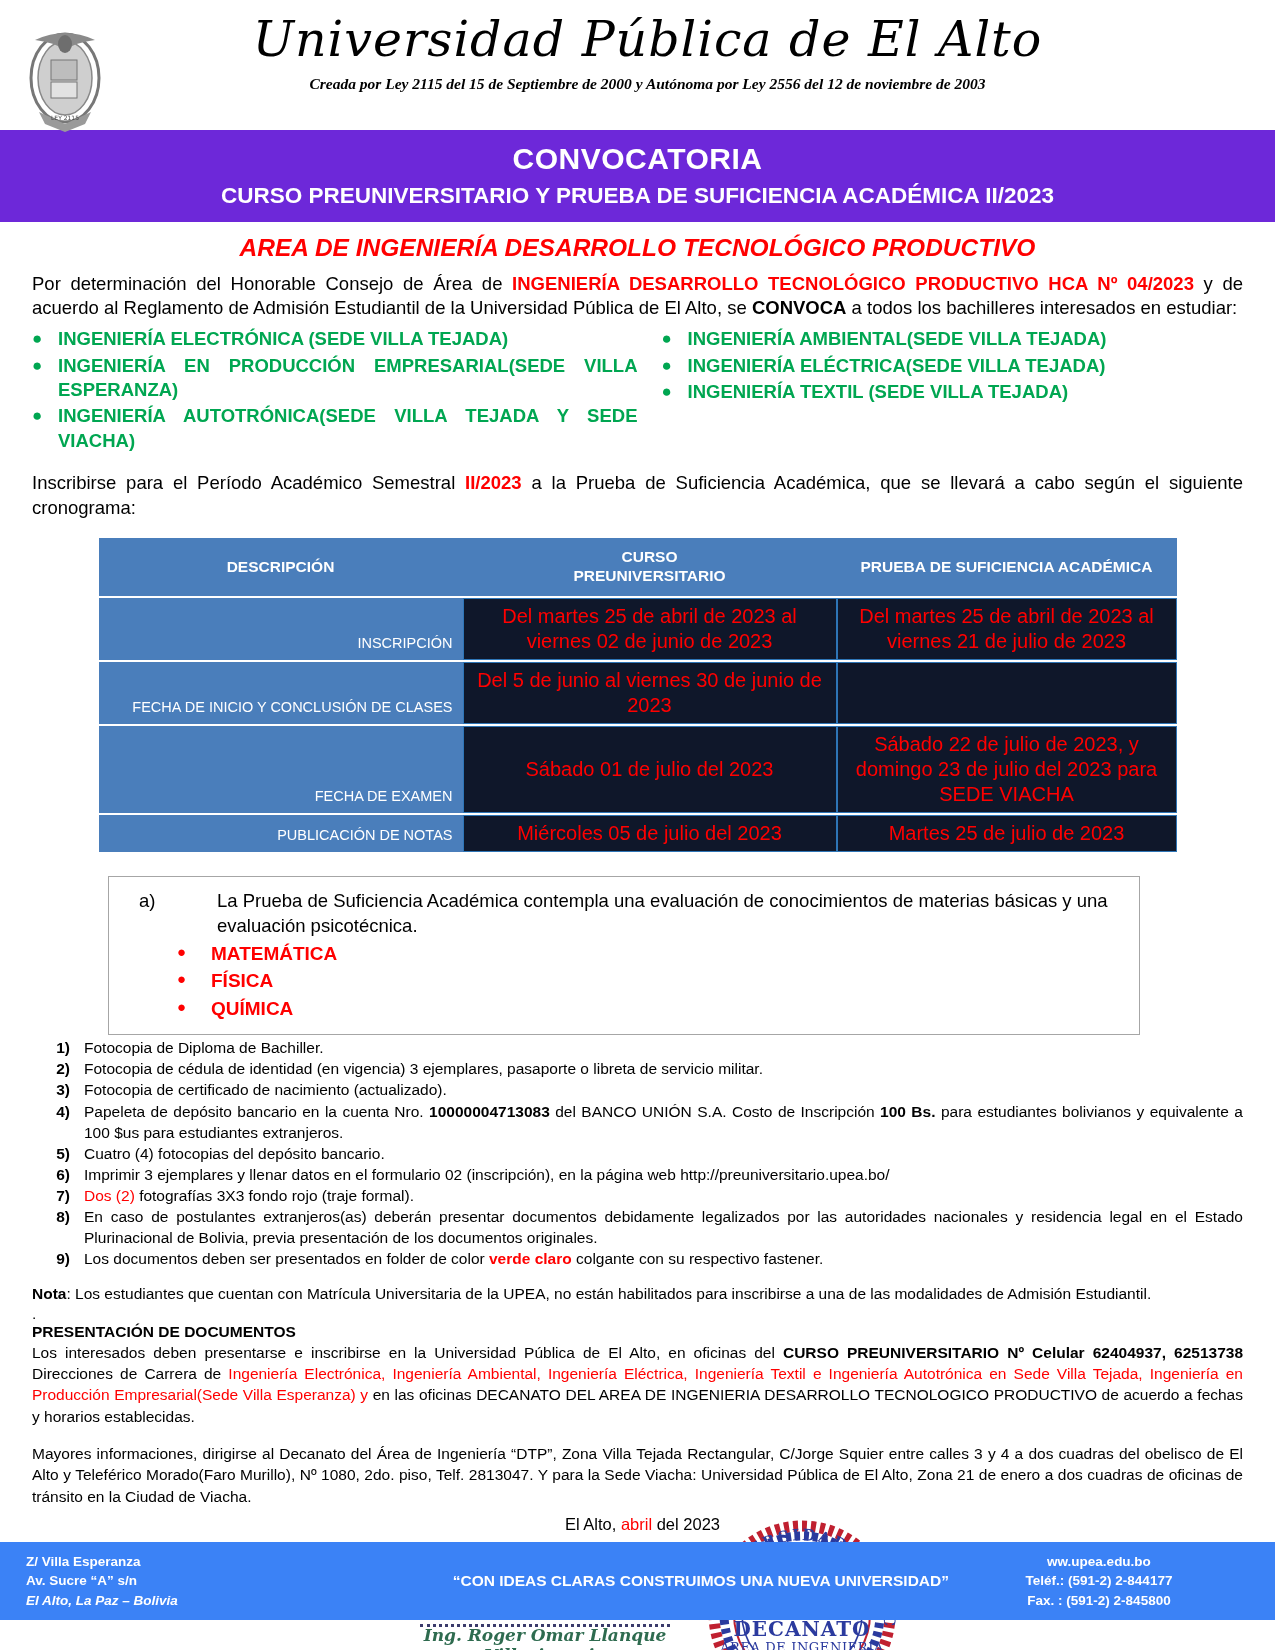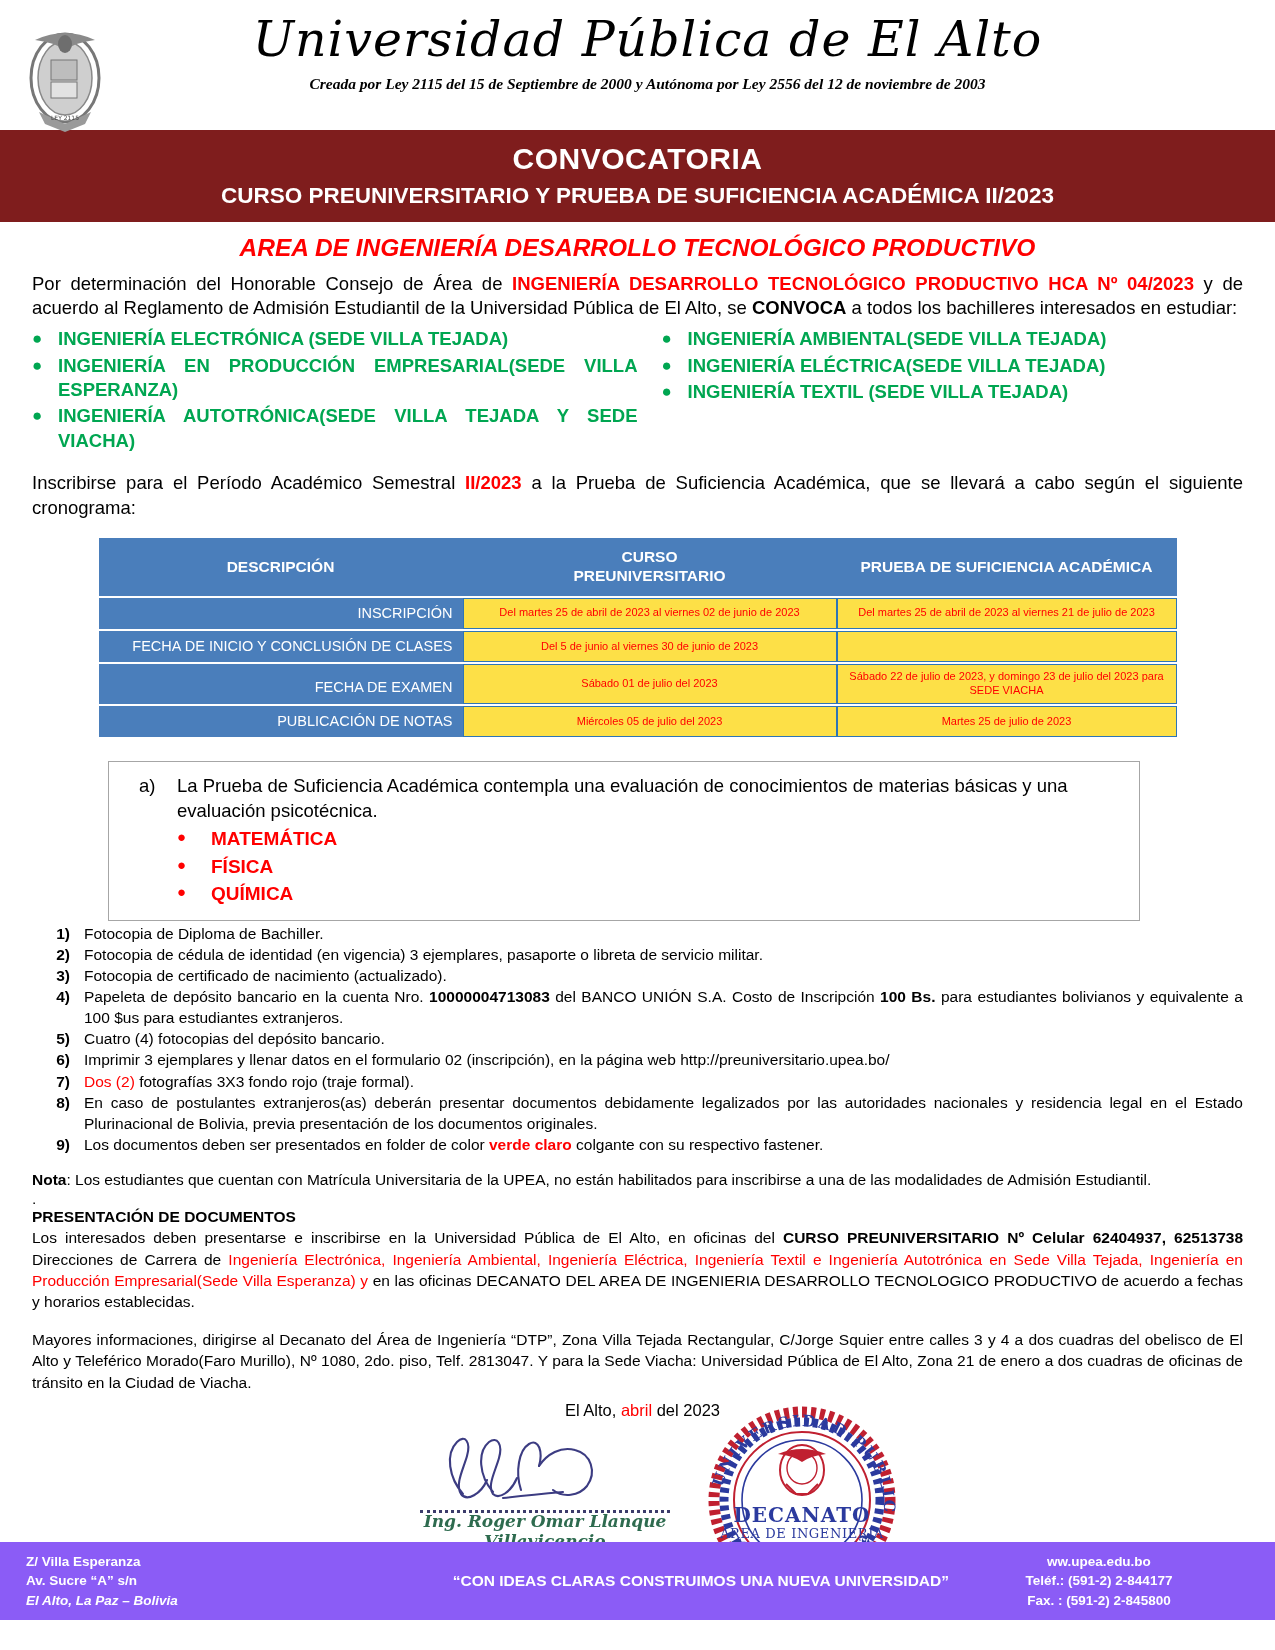--- a/index.html
+++ b/index.html
@@ -56,21 +56,21 @@
     font-family: "Liberation Serif", serif;
     font-style: italic;
     font-weight: bold;
     font-size: 15.5px;
     margin-top: 10px;
     color: #000;
   }
 
   
   .banner {
-    background: #7f1d1d;
+    background: #6d28d9;
     color: #ffffff;
     text-align: center;
     padding: 10px 0 12px 0;
   }
   .banner-title {
     font-size: 30px;
     font-weight: bold;
     letter-spacing: 0.5px;
     line-height: 1.25;
   }
@@ -167,23 +167,23 @@
     color: #ffffff;
     font-size: 14.5px;
     text-align: right;
     padding: 6px 9px;
     vertical-align: bottom;
     line-height: 1.2;
     border: 1px solid #4a7ebb;
     margin-top: 32px;
   }
   table.crono td.cell {
-    background: #fde047;
+    background: #0f172a;
     color: #ff0000;
-    font-size: 11px;
+    font-size: 20px;
     text-align: center;
     padding: 5px 6px;
     vertical-align: middle;
     line-height: 1.25;
     border: 1px solid #2e75b6;
   }
 
   
   .notebox {
     width: 1032px;
@@ -193,21 +193,21 @@
     padding: 12px 18px 12px 30px;
     background: #ffffff;
   }
   .nb-item {
     display: flex;
     font-size: 18.5px;
     line-height: 1.35;
     margin-bottom: 2px;
   }
   .nb-marker { width: 38px; min-width: 38px; }
-  .nb-text { flex: 1; }
+  .nb-text { flex: 1; margin-left: 40px; }
   .nb-sub {
     display: flex;
     font-size: 19px;
     line-height: 1.4;
     margin-left: 38px;
     margin-top: 1px;
   }
   .nb-sub .b { width: 34px; min-width: 34px; color: #ff0000; font-size: 15px; }
   .nb-sub .t { color: #ff0000; font-weight: bold; }
 
@@ -307,21 +307,21 @@
     left: 690px;
     top: -22px;
   }
 
   
   .footer {
     position: absolute;
     left: 0;
     bottom: 30px;
     width: 1275px;
-    background: #8b5cf6;
+    background: #3b82f6;
     color: #ffffff;
     height: 78px;
     display: flex;
     align-items: center;
     box-sizing: border-box;
     padding: 17px 26px;
   }
   .f-left { width: 300px; font-size: 13.5px; line-height: 1.45; font-weight: bold; }
   .f-left .i { font-style: italic; }
   .f-center { flex: 1; text-align: right; font-size: 15.5px; font-weight: bold; }

